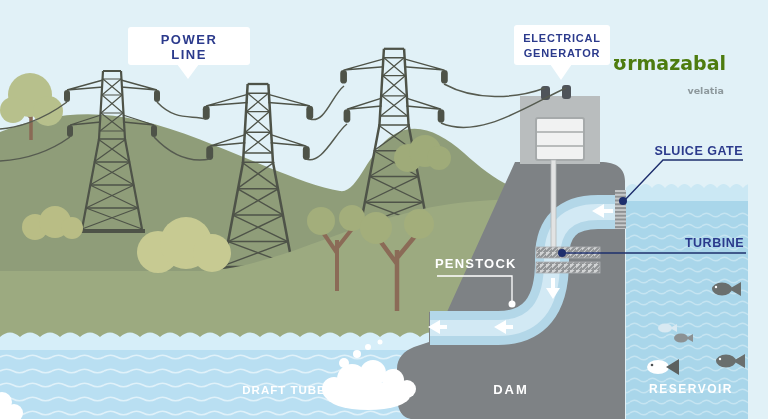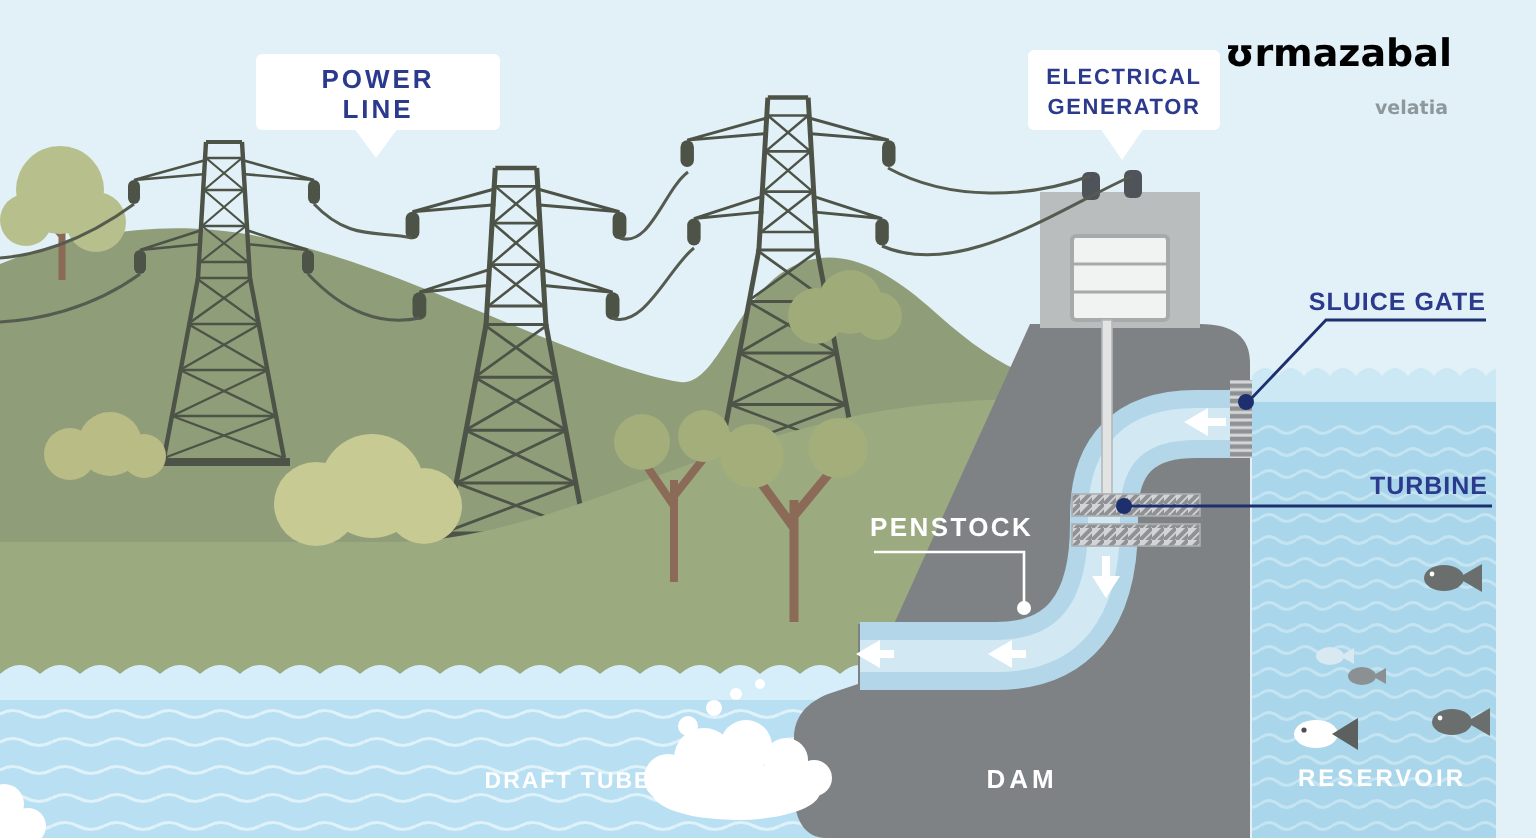--- a/index.html
+++ b/index.html
@@ -4,21 +4,21 @@
 <style>
   html,body{margin:0;padding:0;background:#e1f1f7;}
   .stage{position:relative;width:748px;height:419px;overflow:hidden;font-family:"Liberation Sans",sans-serif;}
   svg{display:block;}
   text{font-family:"Liberation Sans",sans-serif;font-weight:700;}
   .lbl-navy{fill:#2b3a8c;}
   .lbl-white{fill:#ffffff;}
   .leader{stroke:#1e2f6d;stroke-width:1.4;fill:none;}
   .wleader{stroke:#ffffff;stroke-width:1.3;fill:none;}
   .logo{position:absolute;top:18px;right:22px;text-align:right;line-height:1;}
-  .logo .brand{font-size:19px;font-weight:700;color:#000000;letter-spacing:0;font-family:"DejaVu Sans","Liberation Sans",sans-serif;}
+  .logo .brand{font-size:19px;font-weight:700;color:#4d7c0f;letter-spacing:0;font-family:"DejaVu Sans","Liberation Sans",sans-serif;margin-top:36px;}
   .logo .sub{font-size:9.5px;color:#8d989c;font-weight:700;margin-top:13px;padding-right:2px;font-family:"DejaVu Sans","Liberation Sans",sans-serif;}
 </style>
 </head>
 <body>
 
 <div class="stage">
 <svg width="768" height="419" viewBox="0 0 768 419">
   <defs>
     <pattern id="hatch" width="6" height="6" patternUnits="userSpaceOnUse">
       <rect width="6" height="6" fill="#d2d4d5"></rect>

